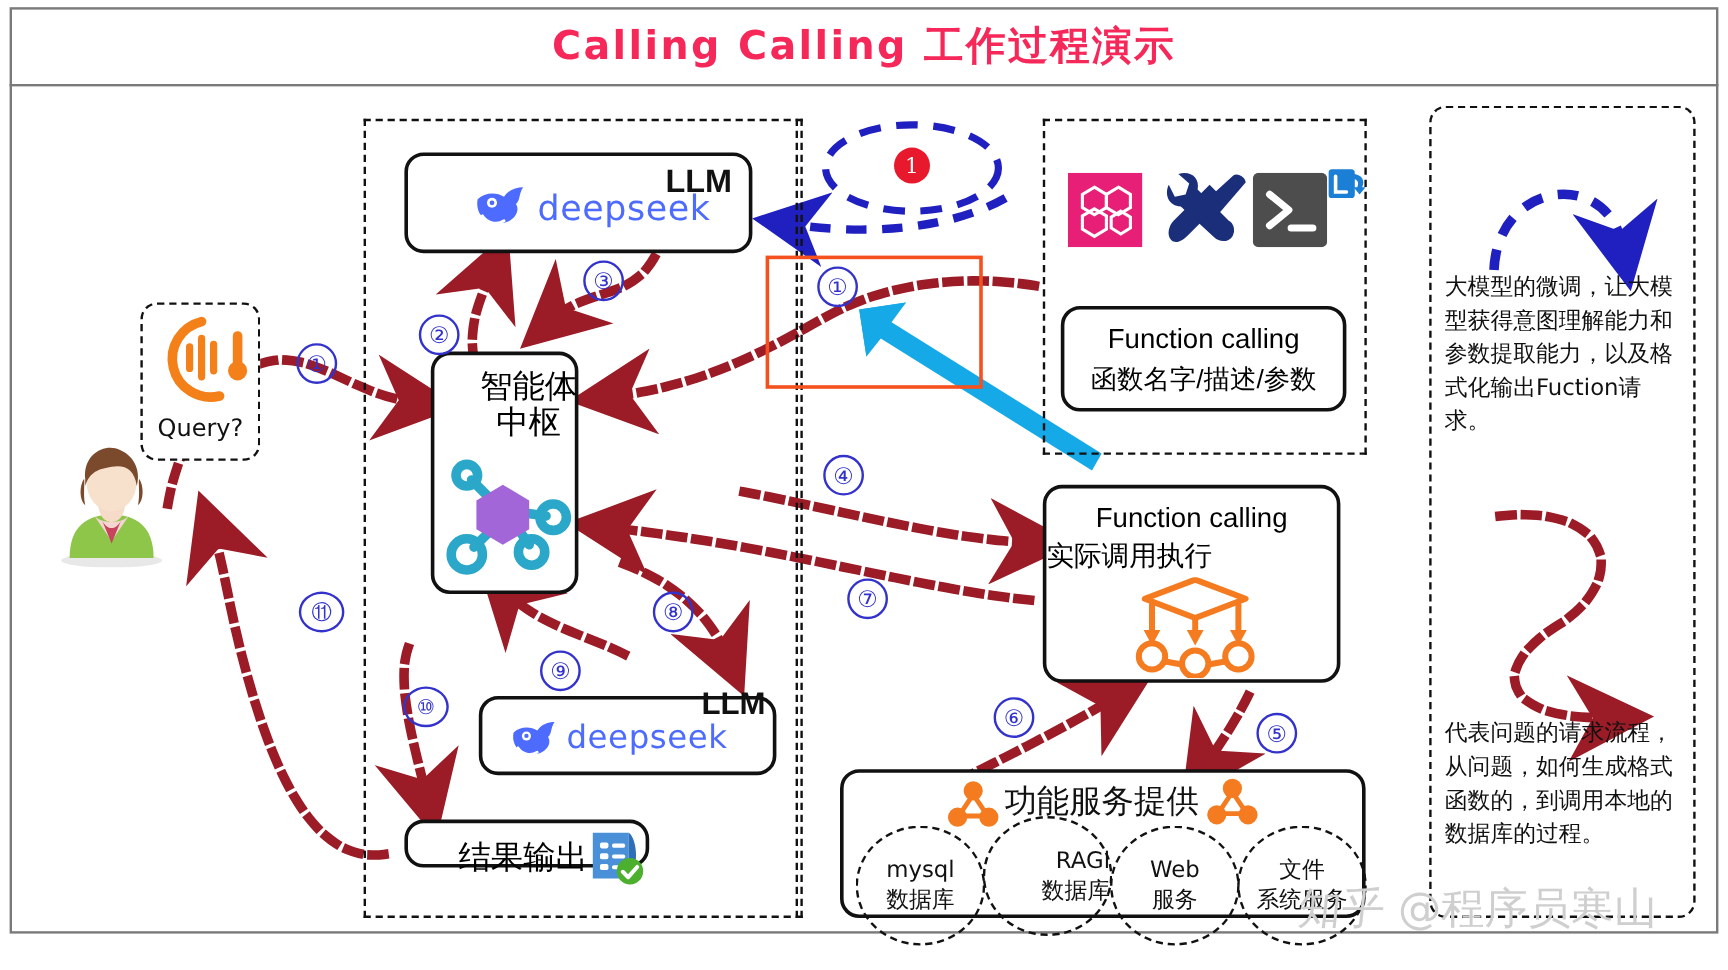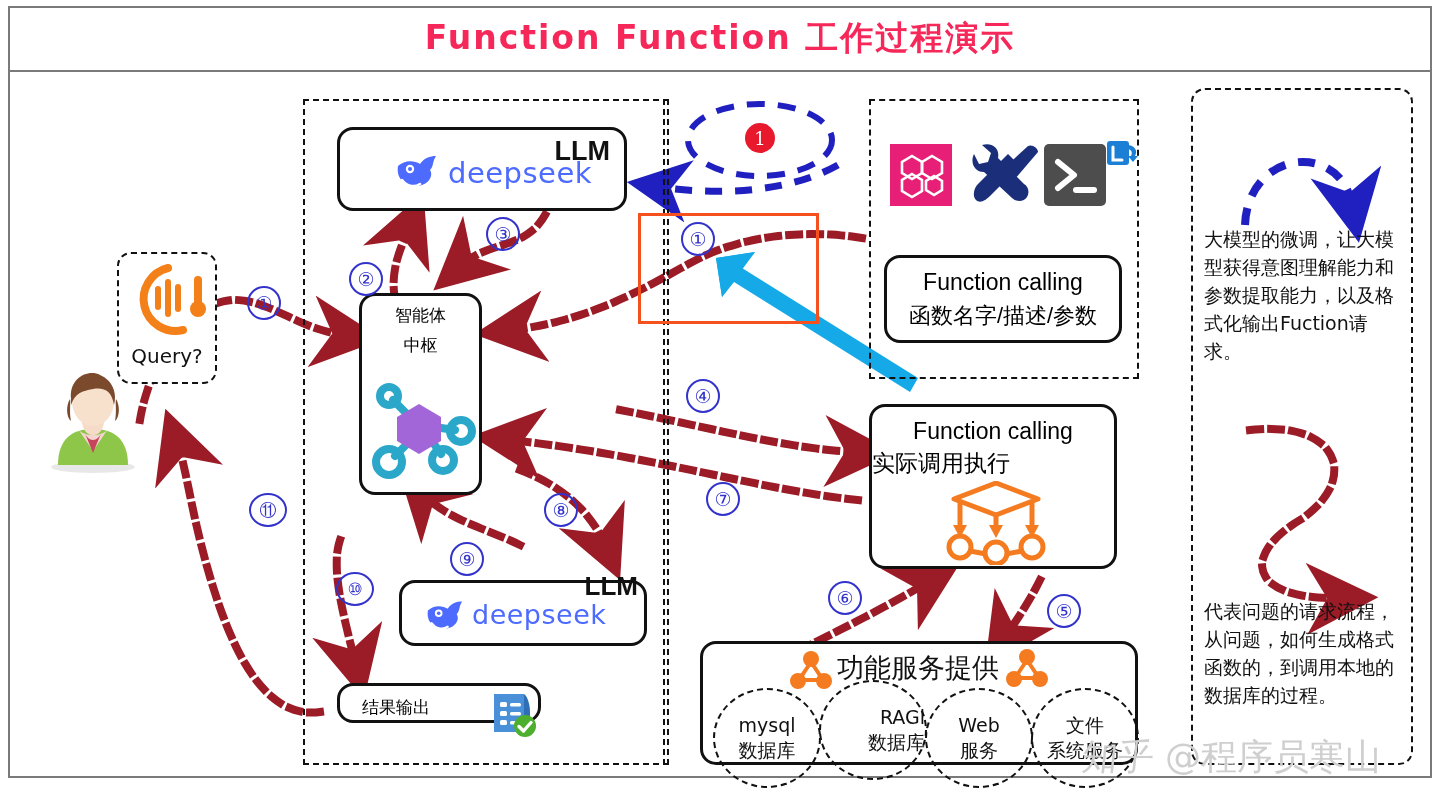--- a/index.html
+++ b/index.html
@@ -34,21 +34,21 @@
     display:flex;align-items:center;justify-content:center;}
 
   
   .hilite{position:absolute;border:3px solid #f4511e;background:transparent;}
 
   
   .annot{position:absolute;font-family:"DejaVu Sans","Liberation Sans",sans-serif;
      font-size:19px;line-height:1.48;color:#111;}
 
   
-  .bx-label{font-size:17px;line-height:1.22;}
+  .bx-label{font-size:27px;line-height:1.22;padding-left:20px;}
   .bx-label-sm{font-size:21px;line-height:1.25;}
 
   .llm-tag{position:absolute;font-family:Liberation Sans, sans-serif;
      font-size:27px;font-weight:600;color:#111;}
 
   .deepseek-word{font-family:"DejaVu Sans","Liberation Sans",sans-serif;font-size:29px;
      color:#4d6bfe;letter-spacing:.5px;}
 
   .icon-label{font-family:"DejaVu Sans","Liberation Sans",sans-serif;font-size:20px;color:#111;text-align:center;}
 
@@ -61,21 +61,21 @@
      display:flex;flex-direction:column;align-items:center;justify-content:center;
      font-family:"DejaVu Sans","Liberation Sans",sans-serif;font-size:19px;color:#111;line-height:1.3;}
 </style>
 </head>
 <body>
 
 <div id="stage">
 
   <div class="frame"></div>
   <div class="title-rule"></div>
-  <div class="page-title">Function Function 工作过程演示</div>
+  <div class="page-title">Calling Calling 工作过程演示</div>
 
   <svg class="svgfull" viewBox="0 0 1440 808">
     <defs>
       <marker id="mRed" markerWidth="9" markerHeight="9" refX="4.2" refY="4.5" orient="auto">
         <path d="M0,0 L9,4.5 L0,9 L2.6,4.5 Z" fill="#9b1b26"></path>
       </marker>
       <marker id="mBlue" markerWidth="9" markerHeight="9" refX="4.2" refY="4.5" orient="auto">
         <path d="M0,0 L9,4.5 L0,9 L2.6,4.5 Z" fill="#2020c0"></path>
       </marker>
     </defs>

